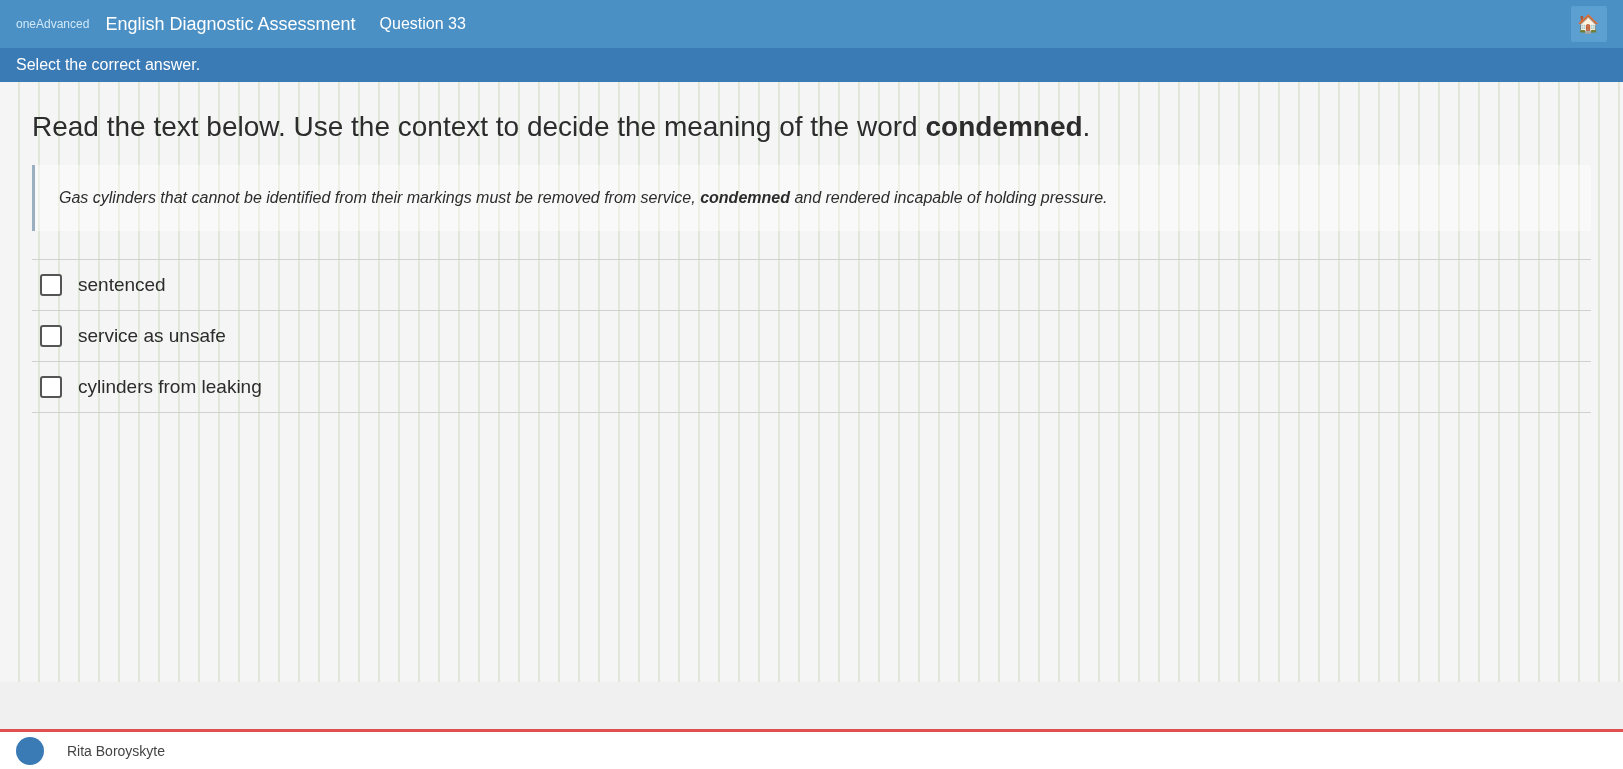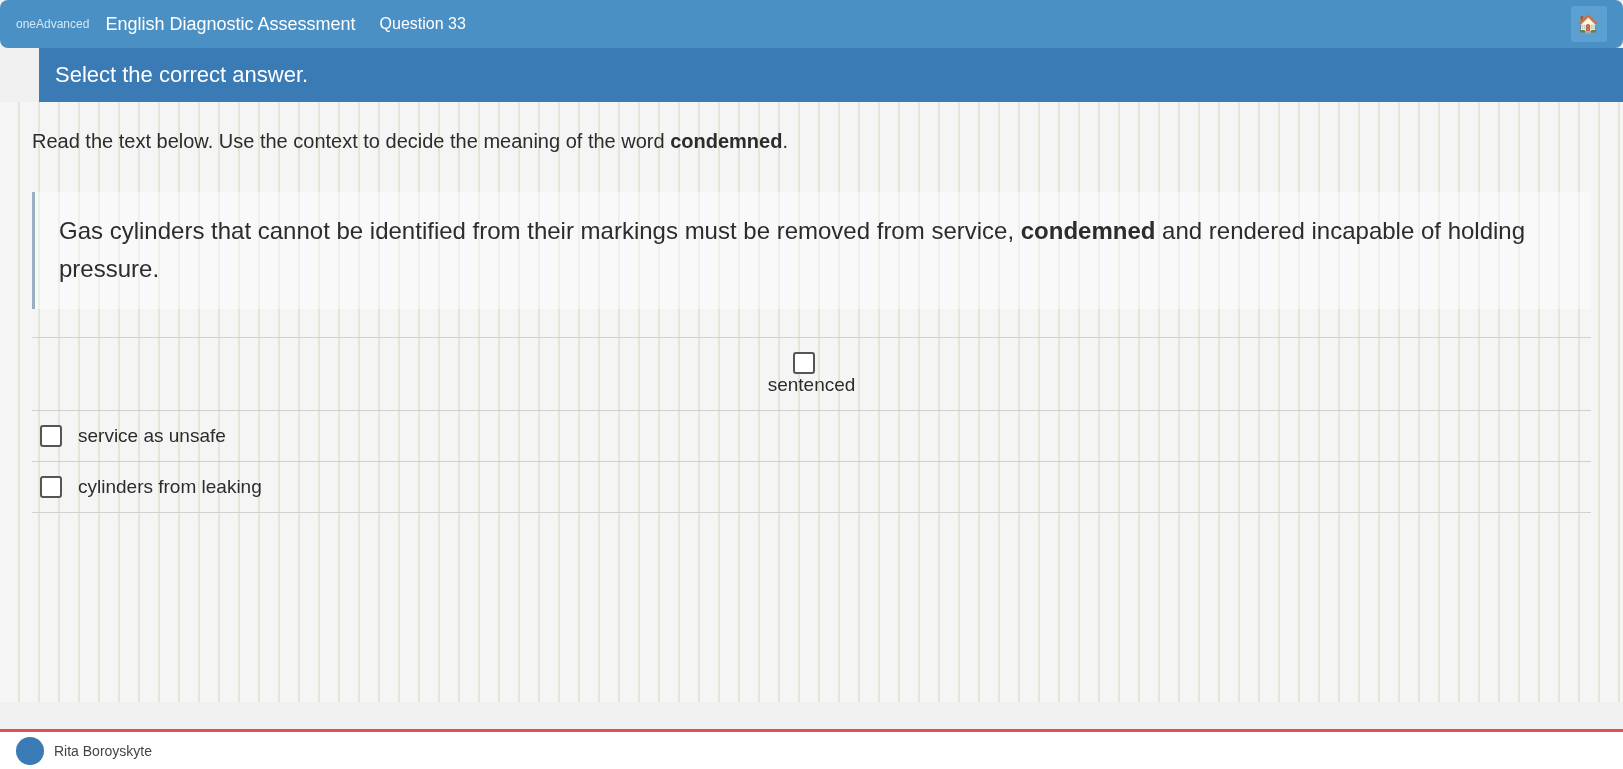--- a/index.html
+++ b/index.html
@@ -18,21 +18,20 @@
 
     
     .top-bar {
       background: #4a90c4;
       color: white;
       display: flex;
       align-items: center;
       padding: 0 16px;
       height: 48px;
       position: relative;
-      border-radius: 8px;
     }
 
     .top-bar-brand {
       font-size: 12px;
       color: #d0e8f8;
       margin-right: 8px;
     }
 
     .top-bar-title {
       font-size: 18px;
@@ -59,61 +58,61 @@
       align-items: center;
       justify-content: center;
       cursor: pointer;
       border-radius: 2px;
     }
 
     
     .instruction-bar {
       background: #3a7ab5;
       color: white;
-      padding: 14px 16px;
-      font-size: 22px;
+      padding: 8px 16px;
+      font-size: 16px;
       font-weight: 500;
-      margin-left: 39px;
     }
 
     
     .main-content {
       background: #f5f5f5;
       background-image: repeating-linear-gradient(
         to right,
         transparent,
         transparent 18px,
         rgba(180, 200, 150, 0.3) 18px,
         rgba(180, 200, 150, 0.3) 20px
       );
       padding: 24px 32px;
       min-height: 600px;
       position: relative;
     }
 
     .question-prompt {
-      font-size: 20px;
+      font-size: 28px;
       color: #2c2c2c;
-      margin-bottom: 36px;
+      margin-bottom: 17px;
       line-height: 1.5;
     }
 
     .question-prompt strong {
       font-weight: 700;
     }
 
     
     .passage-box {
       border-left: 3px solid #9ab0c0;
       background: rgba(255,255,255,0.4);
       padding: 20px 24px;
       margin-bottom: 28px;
-      font-size: 24px;
+      font-size: 16px;
       color: #2c2c2c;
       line-height: 1.6;
+      font-style: italic;
     }
 
     .passage-box strong {
       font-weight: 700;
     }
 
     
     .options-list {
       list-style: none;
     }
@@ -123,21 +122,20 @@
       align-items: center;
       padding: 14px 8px;
       border-bottom: 1px solid #d0d0d0;
       font-size: 19px;
       color: #2c2c2c;
       cursor: pointer;
     }
 
     .option-item:first-child {
       border-top: 1px solid #d0d0d0;
-      flex-direction: column;
     }
 
     .option-checkbox {
       width: 22px;
       height: 22px;
       border: 2px solid #555;
       border-radius: 3px;
       margin-right: 16px;
       flex-shrink: 0;
       background: white;
@@ -149,20 +147,21 @@
       position: fixed;
       bottom: 0;
       left: 0;
       right: 0;
       height: 40px;
       background: white;
       border-top: 3px solid #e05050;
       display: flex;
       align-items: center;
       padding: 0 16px;
+      gap: 13px;
     }
 
     .bottom-bar-avatar {
       width: 28px;
       height: 28px;
       background: #3a7ab5;
       border-radius: 50%;
       margin-right: 10px;
     }
 

